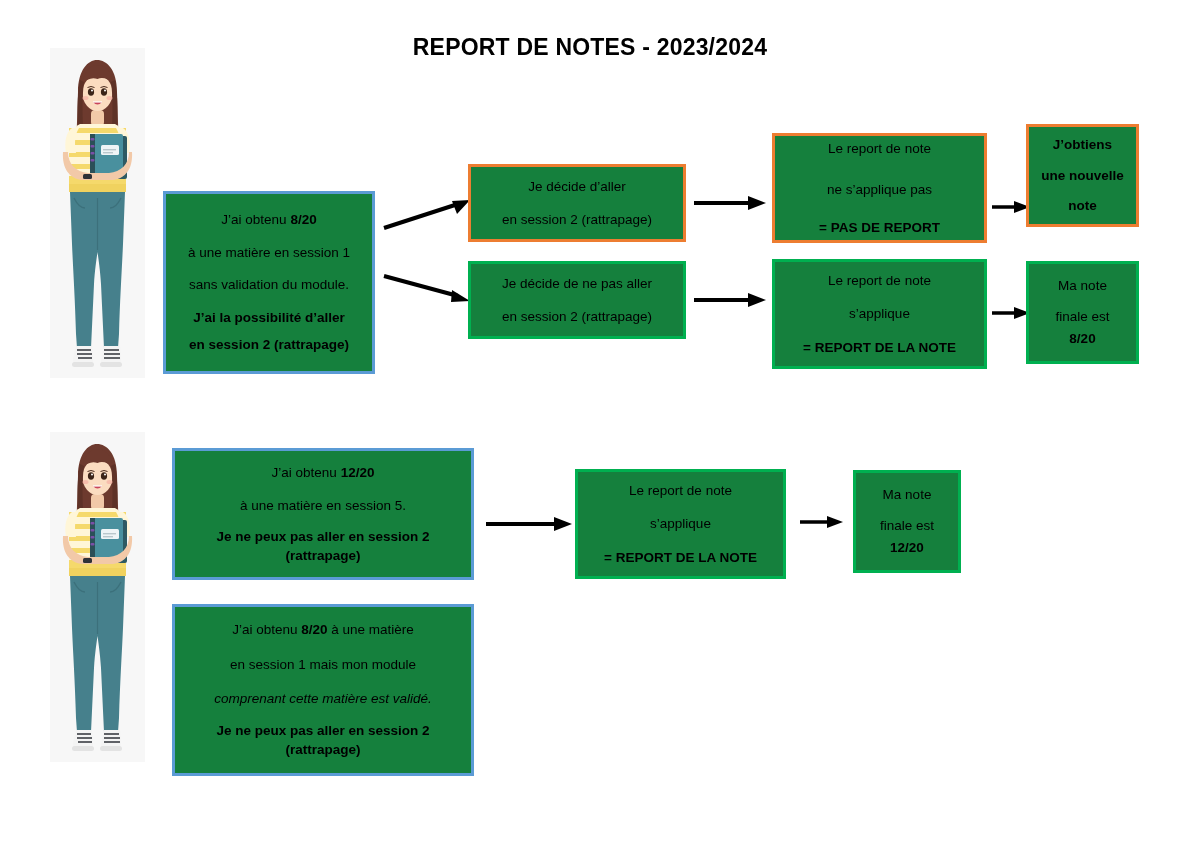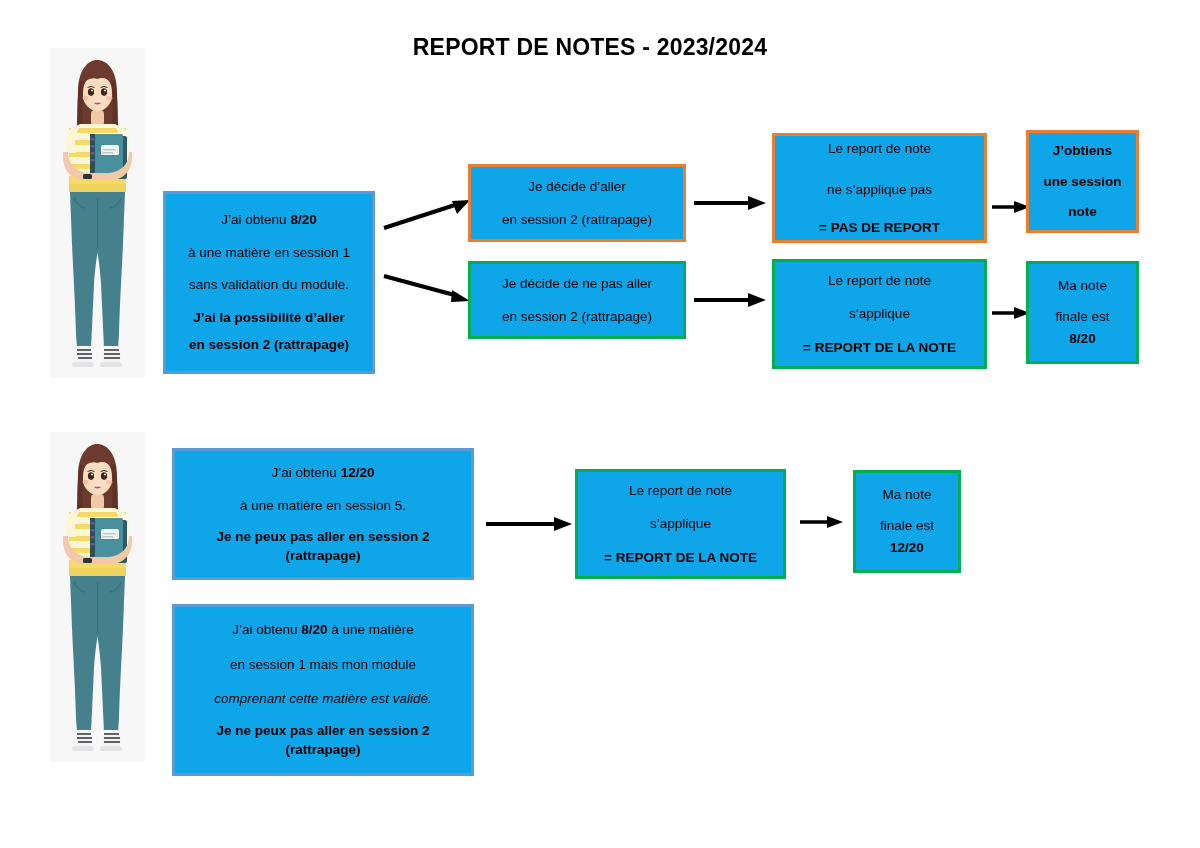--- a/index.html
+++ b/index.html
@@ -17,21 +17,21 @@
   .title{
     position:absolute;left:0;top:34px;width:1180px;
     text-align:center;
     font-size:23px;font-weight:bold;letter-spacing:.2px;
   }
 
   
   .box{
     position:absolute;
     box-sizing:border-box;
-    background:#0ea5e9;
+    background:#15803d;
     display:flex;flex-direction:column;
     align-items:center;justify-content:center;
     text-align:center;
     font-size:13.5px;
     line-height:1.0;
     padding:4px 6px;
   }
   .box .ln{display:block;width:100%;}
   .b-blue{border:3px solid #5B9BD5;}
   .b-orange{border:3px solid #ED7D31;}
@@ -244,23 +244,23 @@
     <span class="ln bold" style="margin-top:24px;">= PAS DE REPORT</span>
   </div>
 
   <div class="arrow" style="left:992px;top:197px;width:40px;height:20px;">
     <svg width="40" height="20" viewBox="0 0 40 20">
       <path d="M0 10 L24 10" stroke="#000" stroke-width="3.5"></path>
       <path d="M38 10 L22 4 L22 16 Z" fill="#000"></path>
     </svg>
   </div>
 
-  <div class="box b-orange" style="left:1026px;top:130px;width:113px;height:103px;">
+  <div class="box b-orange" style="left:1026px;top:124px;width:113px;height:103px;">
     <span class="ln bold">J’obtiens</span>
-    <span class="ln bold" style="margin-top:17px;">une session</span>
+    <span class="ln bold" style="margin-top:17px;">une nouvelle</span>
     <span class="ln bold" style="margin-top:17px;">note</span>
   </div>
 
   <div class="box b-green" style="left:468px;top:261px;width:218px;height:78px;">
     <span class="ln">Je décide de ne pas aller</span>
     <span class="ln" style="margin-top:20px;">en session 2 (rattrapage)</span>
   </div>
 
   <div class="arrow" style="left:694px;top:290px;width:74px;height:20px;">
     <svg width="74" height="20" viewBox="0 0 74 20">

